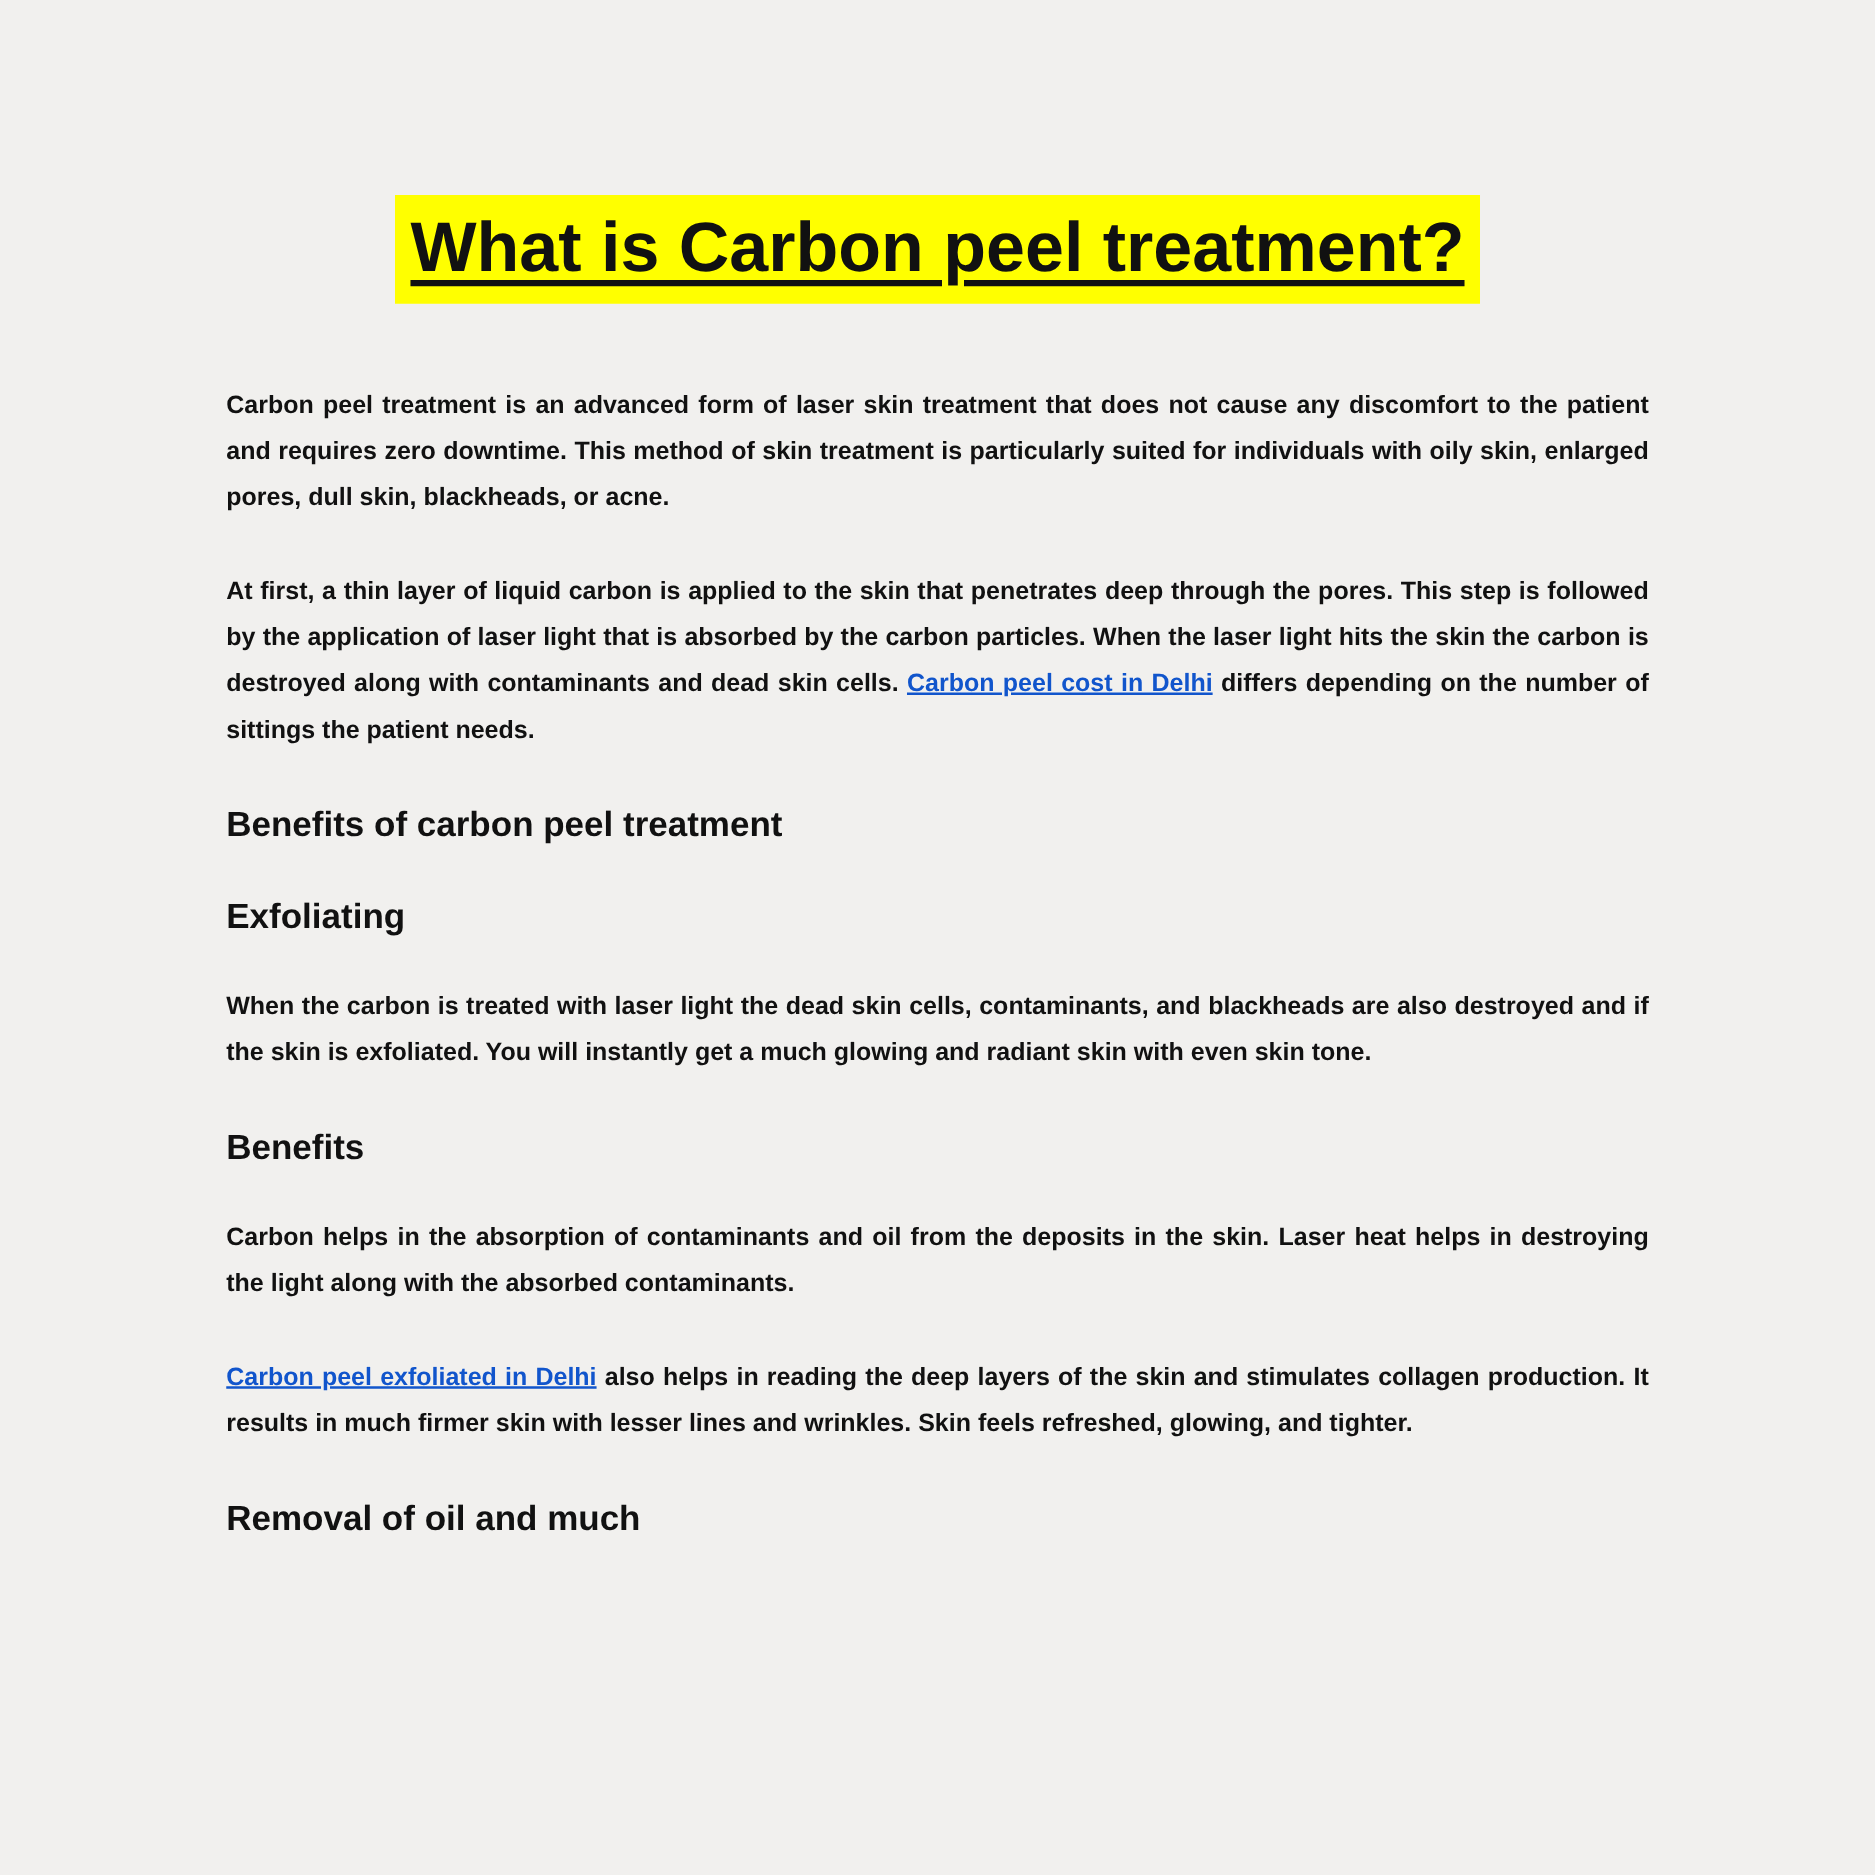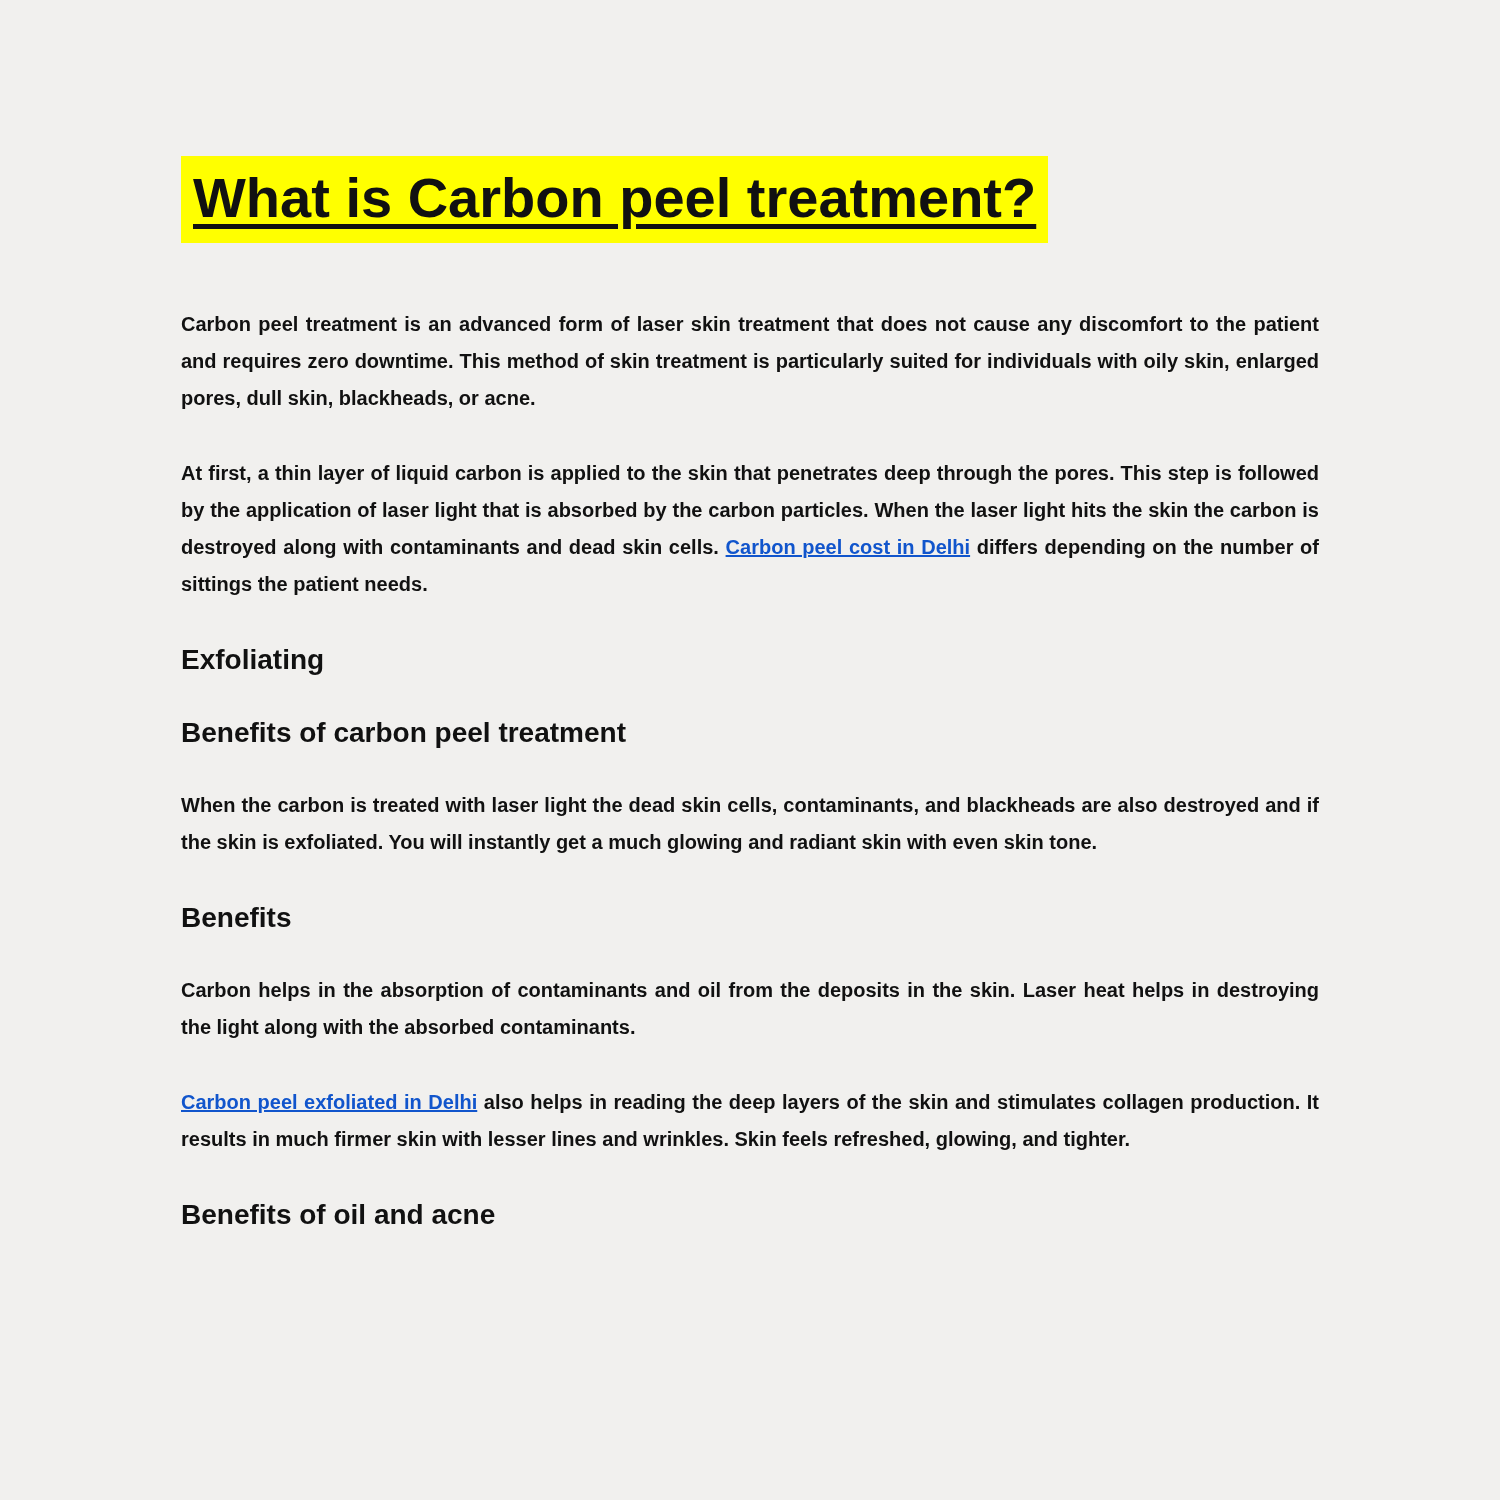--- a/index.html
+++ b/index.html
@@ -18,21 +18,21 @@
     font-family:"Liberation Sans", sans-serif;
     color:var(--text);
   }
   .page{
     width:1500px;
     height:1500px;
     padding:170px 181px 0 181px;
   }
   .title{
     margin:0 0 80px 0;
-    text-align:left;
+    text-align:center;
     font-size:56px;
     font-weight:700;
     line-height:1.0;
   }
   .title .hl{
     background:var(--highlight);
     padding:10px 12px 14px 12px;
     text-decoration:underline;
     text-decoration-thickness:5px;
     text-underline-offset:7px;
@@ -64,28 +64,28 @@
 <body>
 
 <div class="page">
 
   <h1 class="title"><span class="hl">What is Carbon peel treatment?</span></h1>
 
   <p class="para">Carbon peel treatment is an advanced form of laser skin treatment that does not cause any discomfort to the patient and requires zero downtime. This method of skin treatment is particularly suited for individuals with oily skin, enlarged pores, dull skin, blackheads, or acne.</p>
 
   <p class="para"><span>At first, a thin layer of liquid carbon is applied to the skin that penetrates deep through the pores. This step is followed by the application of laser light that is absorbed by the carbon particles. When the laser light hits the skin the carbon is destroyed along with contaminants and dead skin cells. </span><a class="link" href="#">Carbon peel cost in Delhi</a><span> differs depending on the number of sittings the patient needs.</span></p>
 
+  <p class="heading block-gap">Benefits of carbon peel treatment</p>
+
   <p class="heading block-gap">Exfoliating</p>
-
-  <p class="heading block-gap">Benefits of carbon peel treatment</p>
 
   <p class="para block-gap">When the carbon is treated with laser light the dead skin cells, contaminants, and blackheads are also destroyed and if the skin is exfoliated. You will instantly get a much glowing and radiant skin with even skin tone.</p>
 
   <p class="heading">Benefits</p>
 
   <p class="para block-gap">Carbon helps in the absorption of contaminants and oil from the deposits in the skin. Laser heat helps in destroying the light along with the absorbed contaminants.</p>
 
 
   <p class="para block-gap"><a class="link" href="#">Carbon peel exfoliated in Delhi</a><span> also helps in reading the deep layers of the skin and stimulates collagen production. It results in much firmer skin with lesser lines and wrinkles. Skin feels refreshed, glowing, and tighter.</span></p>
 
-  <p class="heading">Benefits of oil and acne</p>
+  <p class="heading">Removal of oil and much</p>
 
 </div>
 
 </body></html>

